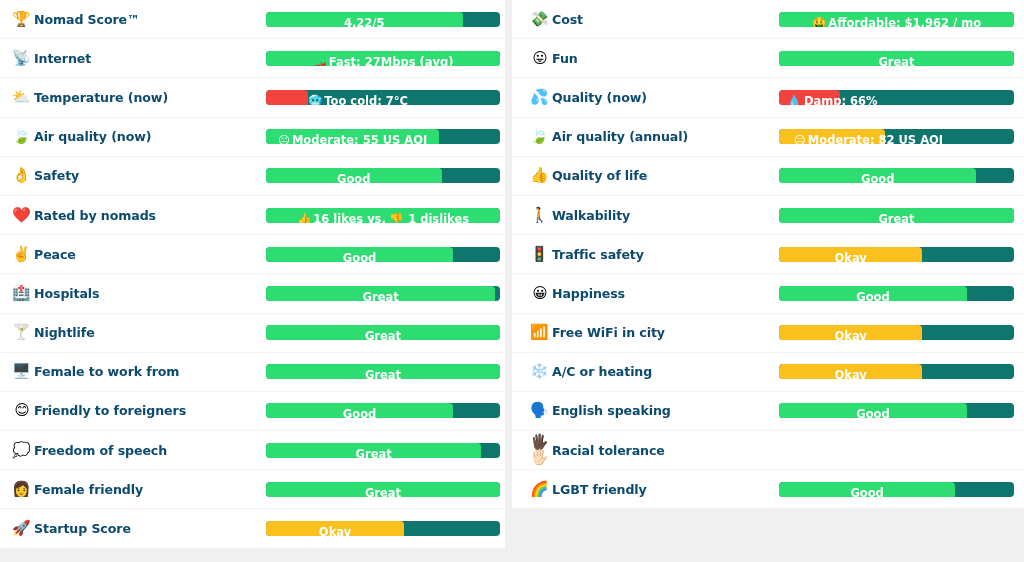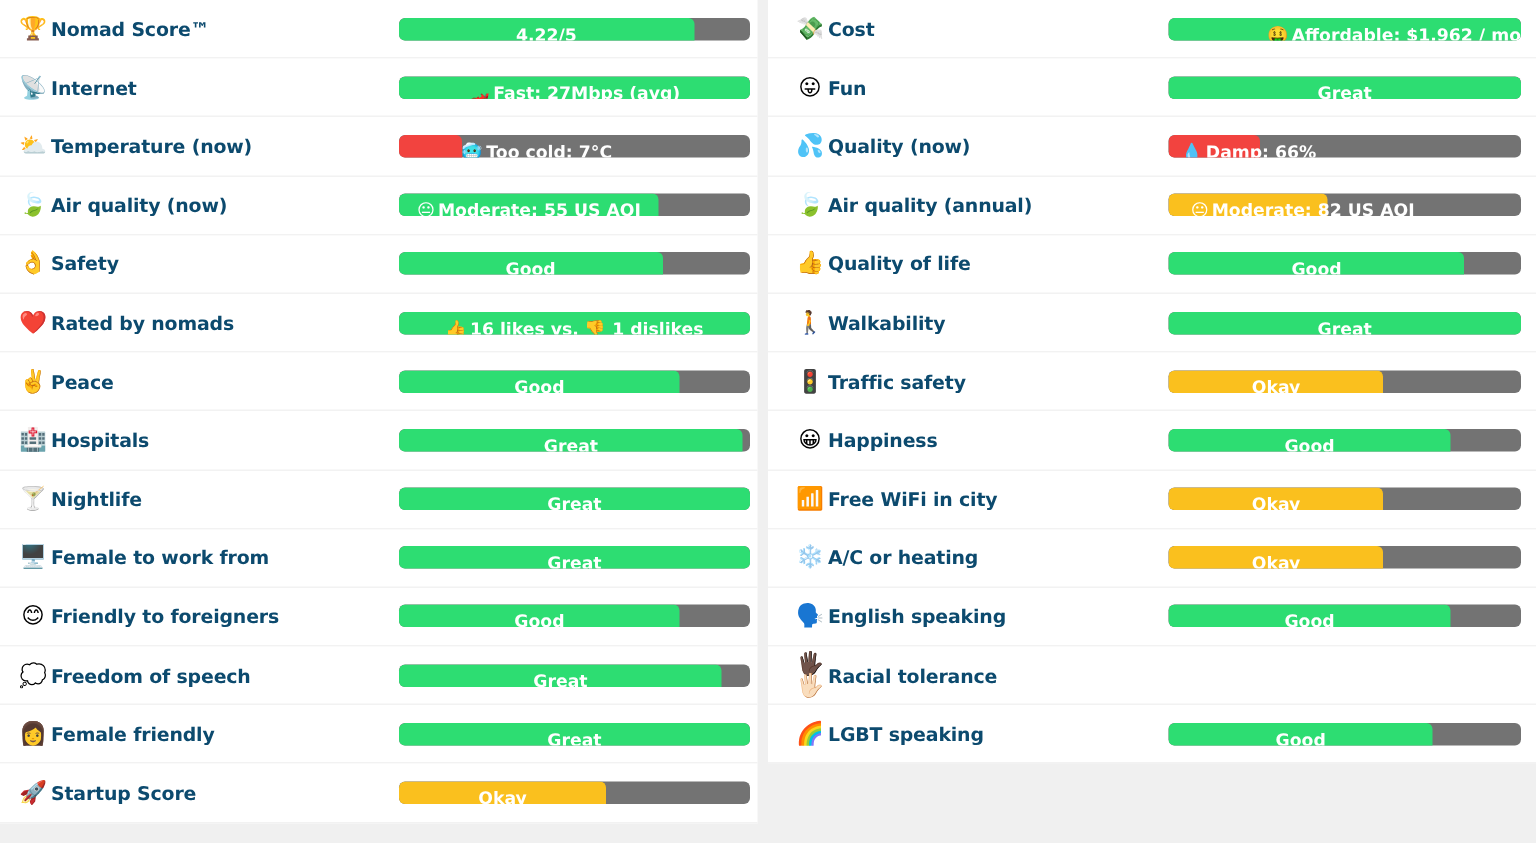--- a/index.html
+++ b/index.html
@@ -61,21 +61,21 @@
     font-size: 12.6px;
     font-weight: bold;
     color: #0c4a6e;
     white-space: nowrap;
     letter-spacing: -0.1px;
   }
 
   .bar-track {
     position: absolute;
     height: 15px;
-    background: #737373;
+    background: #0f766e;
     border-radius: 4px;
     overflow: hidden;
   }
   .col-left .bar-track {
     left: 266px;
     width: 234px;
   }
   .col-right .bar-track {
     left: 267px;
     width: 235px;
@@ -229,21 +229,21 @@
           <div class="bar-text" style="width: 59%;">Okay</div>
         </div>
       </div>
     </div>
   <div class="col col-right">
       <div class="row">
         <span class="metric-icon">💸</span>
         <span class="metric-label">Cost</span>
         <div class="bar-track">
           <div class="bar-fill" style="width: 100%; background: rgb(45, 221, 114);"></div>
-          <div class="bar-text" style="width: 100%; text-align: right;"><span class="bar-emoji">🤑</span>Affordable: $1,962 / mo</div>
+          <div class="bar-text" style="width: 100%;"><span class="bar-emoji">🤑</span>Affordable: $1,962 / mo</div>
         </div>
       </div>
       <div class="row">
         <span class="metric-icon">😛</span>
         <span class="metric-label">Fun</span>
         <div class="bar-track">
           <div class="bar-fill" style="width: 100%; background: rgb(45, 221, 114);"></div>
           <div class="bar-text" style="width: 100%;">Great</div>
         </div>
       </div>
@@ -318,21 +318,21 @@
           <div class="bar-fill" style="width: 80%; background: rgb(45, 221, 114);"></div>
           <div class="bar-text" style="width: 80%;">Good</div>
         </div>
       </div>
       <div class="row">
         <span class="metric-icon">🖐🏿🖐🏻</span>
         <span class="metric-label">Racial tolerance</span>
       </div>
       <div class="row">
         <span class="metric-icon">🌈</span>
-        <span class="metric-label">LGBT speaking</span>
+        <span class="metric-label">LGBT friendly</span>
         <div class="bar-track">
           <div class="bar-fill" style="width: 75%; background: rgb(45, 221, 114);"></div>
           <div class="bar-text" style="width: 75%;">Good</div>
         </div>
       </div>
       <div class="row empty"></div>
     </div>
 </div>
 
 </body></html>

